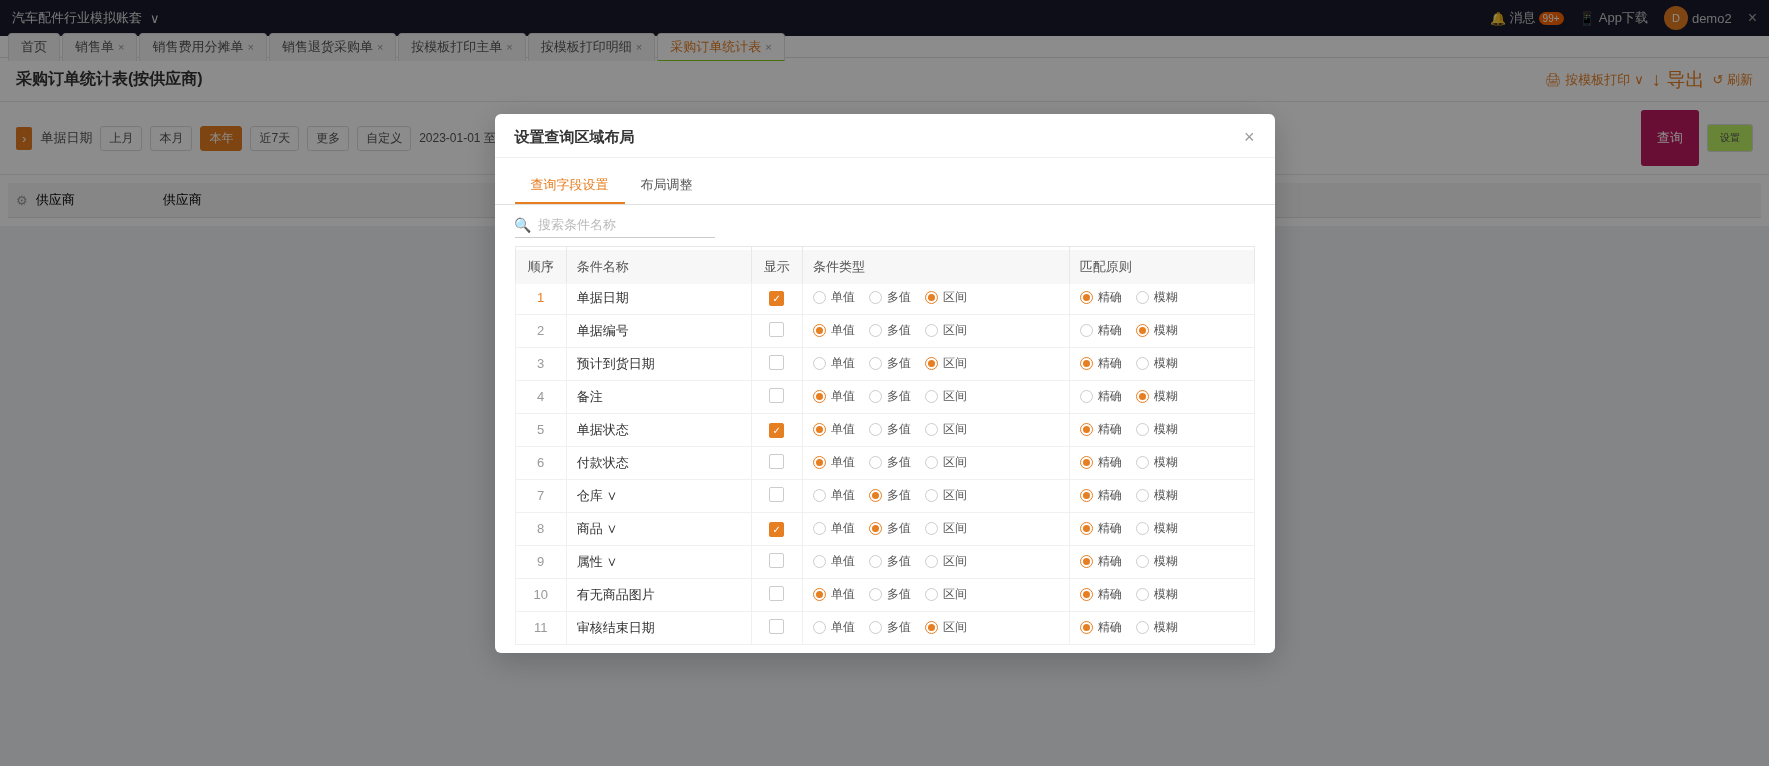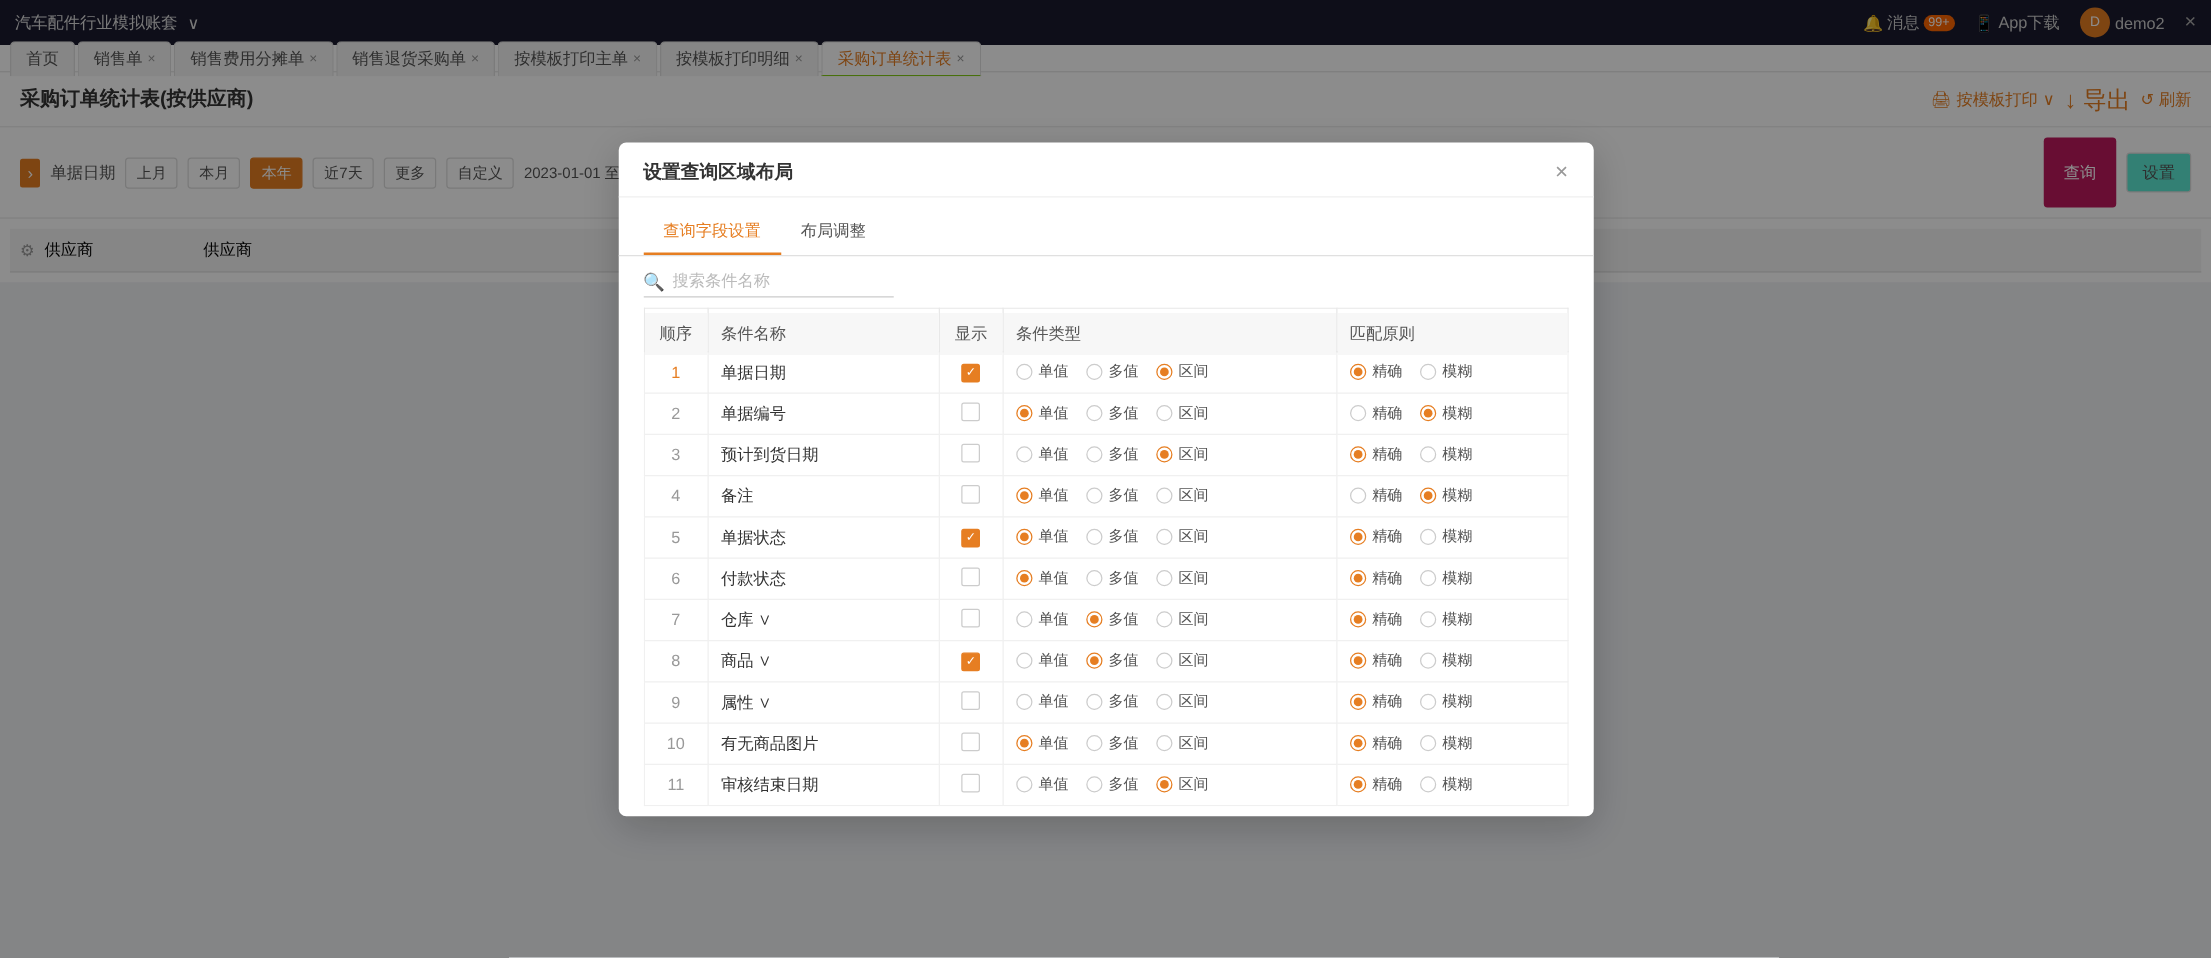--- a/index.html
+++ b/index.html
@@ -71,21 +71,21 @@
       align-items: center;
       gap: 8px;
       border-bottom: 1px solid #e8e8e8;
     }
     .filter-toggle { background: #e67e22; color: #fff; border: none; border-radius: 2px; padding: 4px 6px; cursor: pointer; }
     .filter-label { color: #555; font-size: 13px; }
     .filter-date-btn { padding: 3px 8px; border: 1px solid #ddd; border-radius: 3px; background: #fff; cursor: pointer; font-size: 12px; color: #555; }
     .filter-date-btn.active { background: #e67e22; color: #fff; border-color: #e67e22; }
     .filter-date-range { color: #555; font-size: 12px; }
     .btn-query { background: #be185d; color: #fff; border: none; border-radius: 3px; padding: 19px 16px; cursor: pointer; font-size: 13px; margin-left: auto; }
-    .btn-setting { background: #5eead4; color: #555; border: 1px solid #ddd; border-radius: 3px; padding: 6px 12px; cursor: pointer; font-size: 13px; }
+    .btn-setting { background: #bef264; color: #555; border: 1px solid #ddd; border-radius: 3px; padding: 6px 12px; cursor: pointer; font-size: 10px; }
 
     
     .table-area {
       background: #fff;
       margin: 0;
       padding: 8px;
     }
     .table-header-row {
       display: flex;
       align-items: center;

